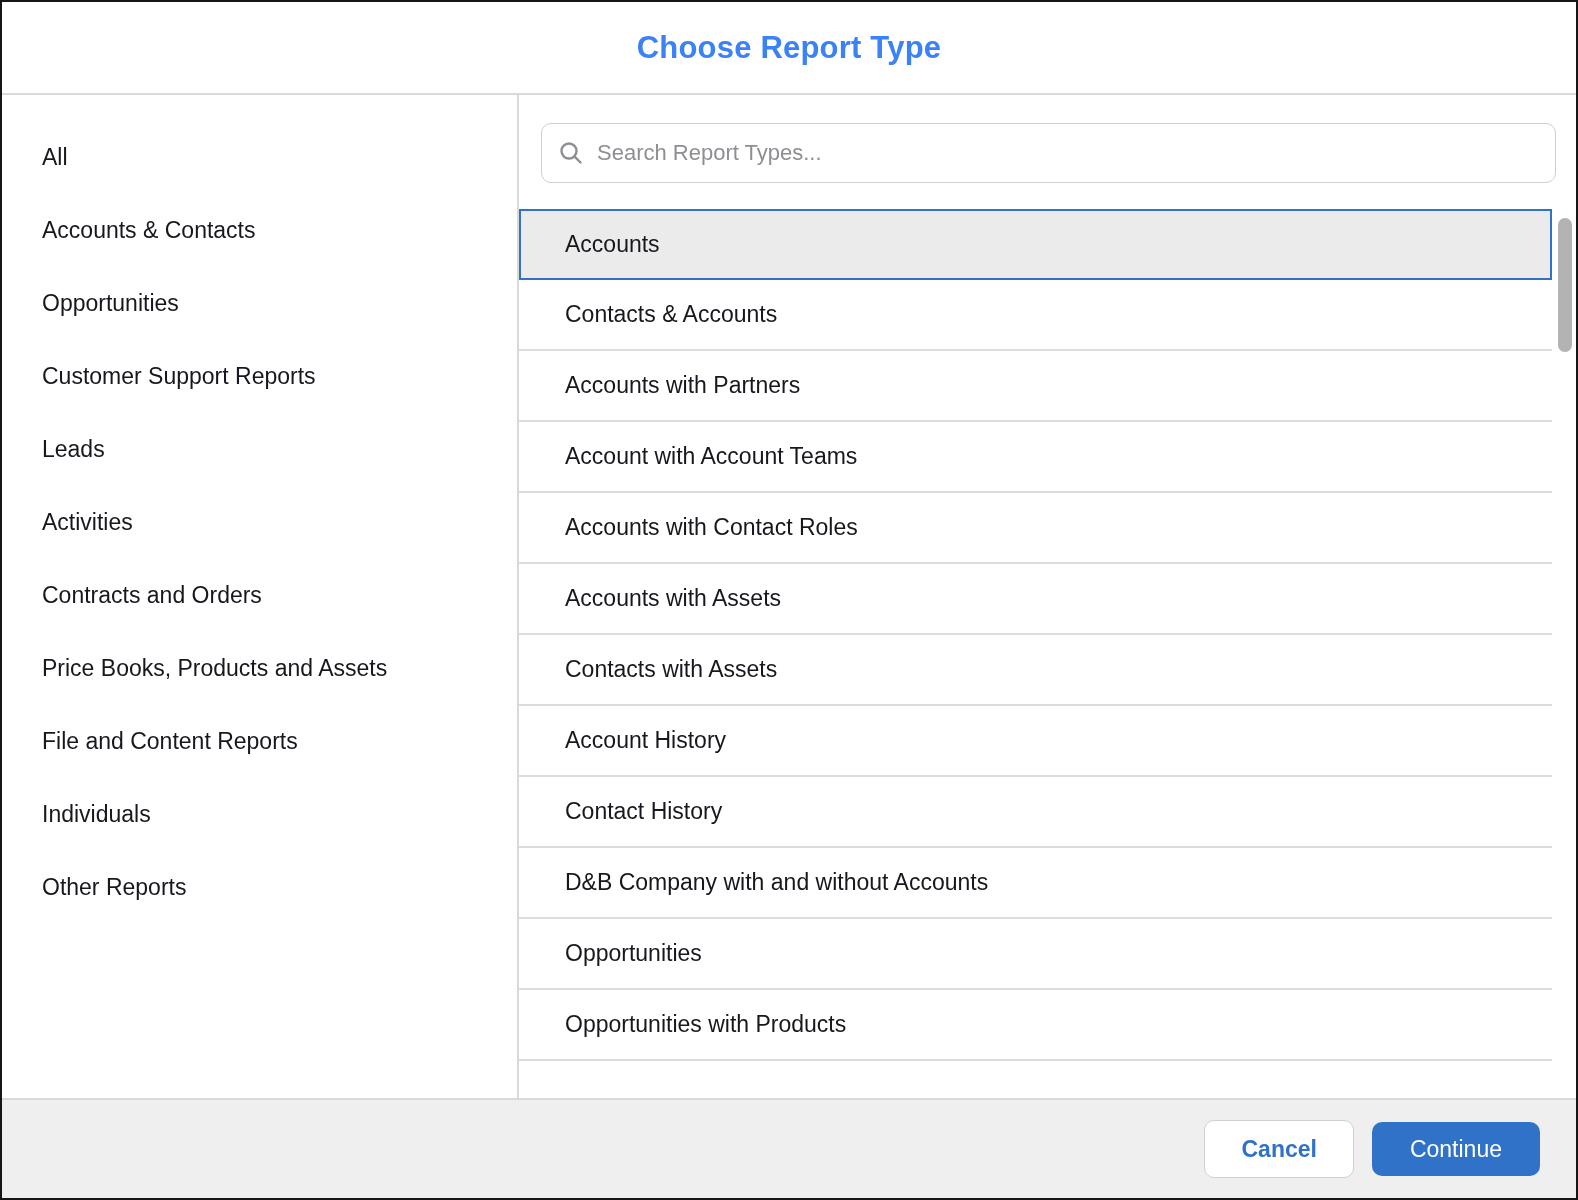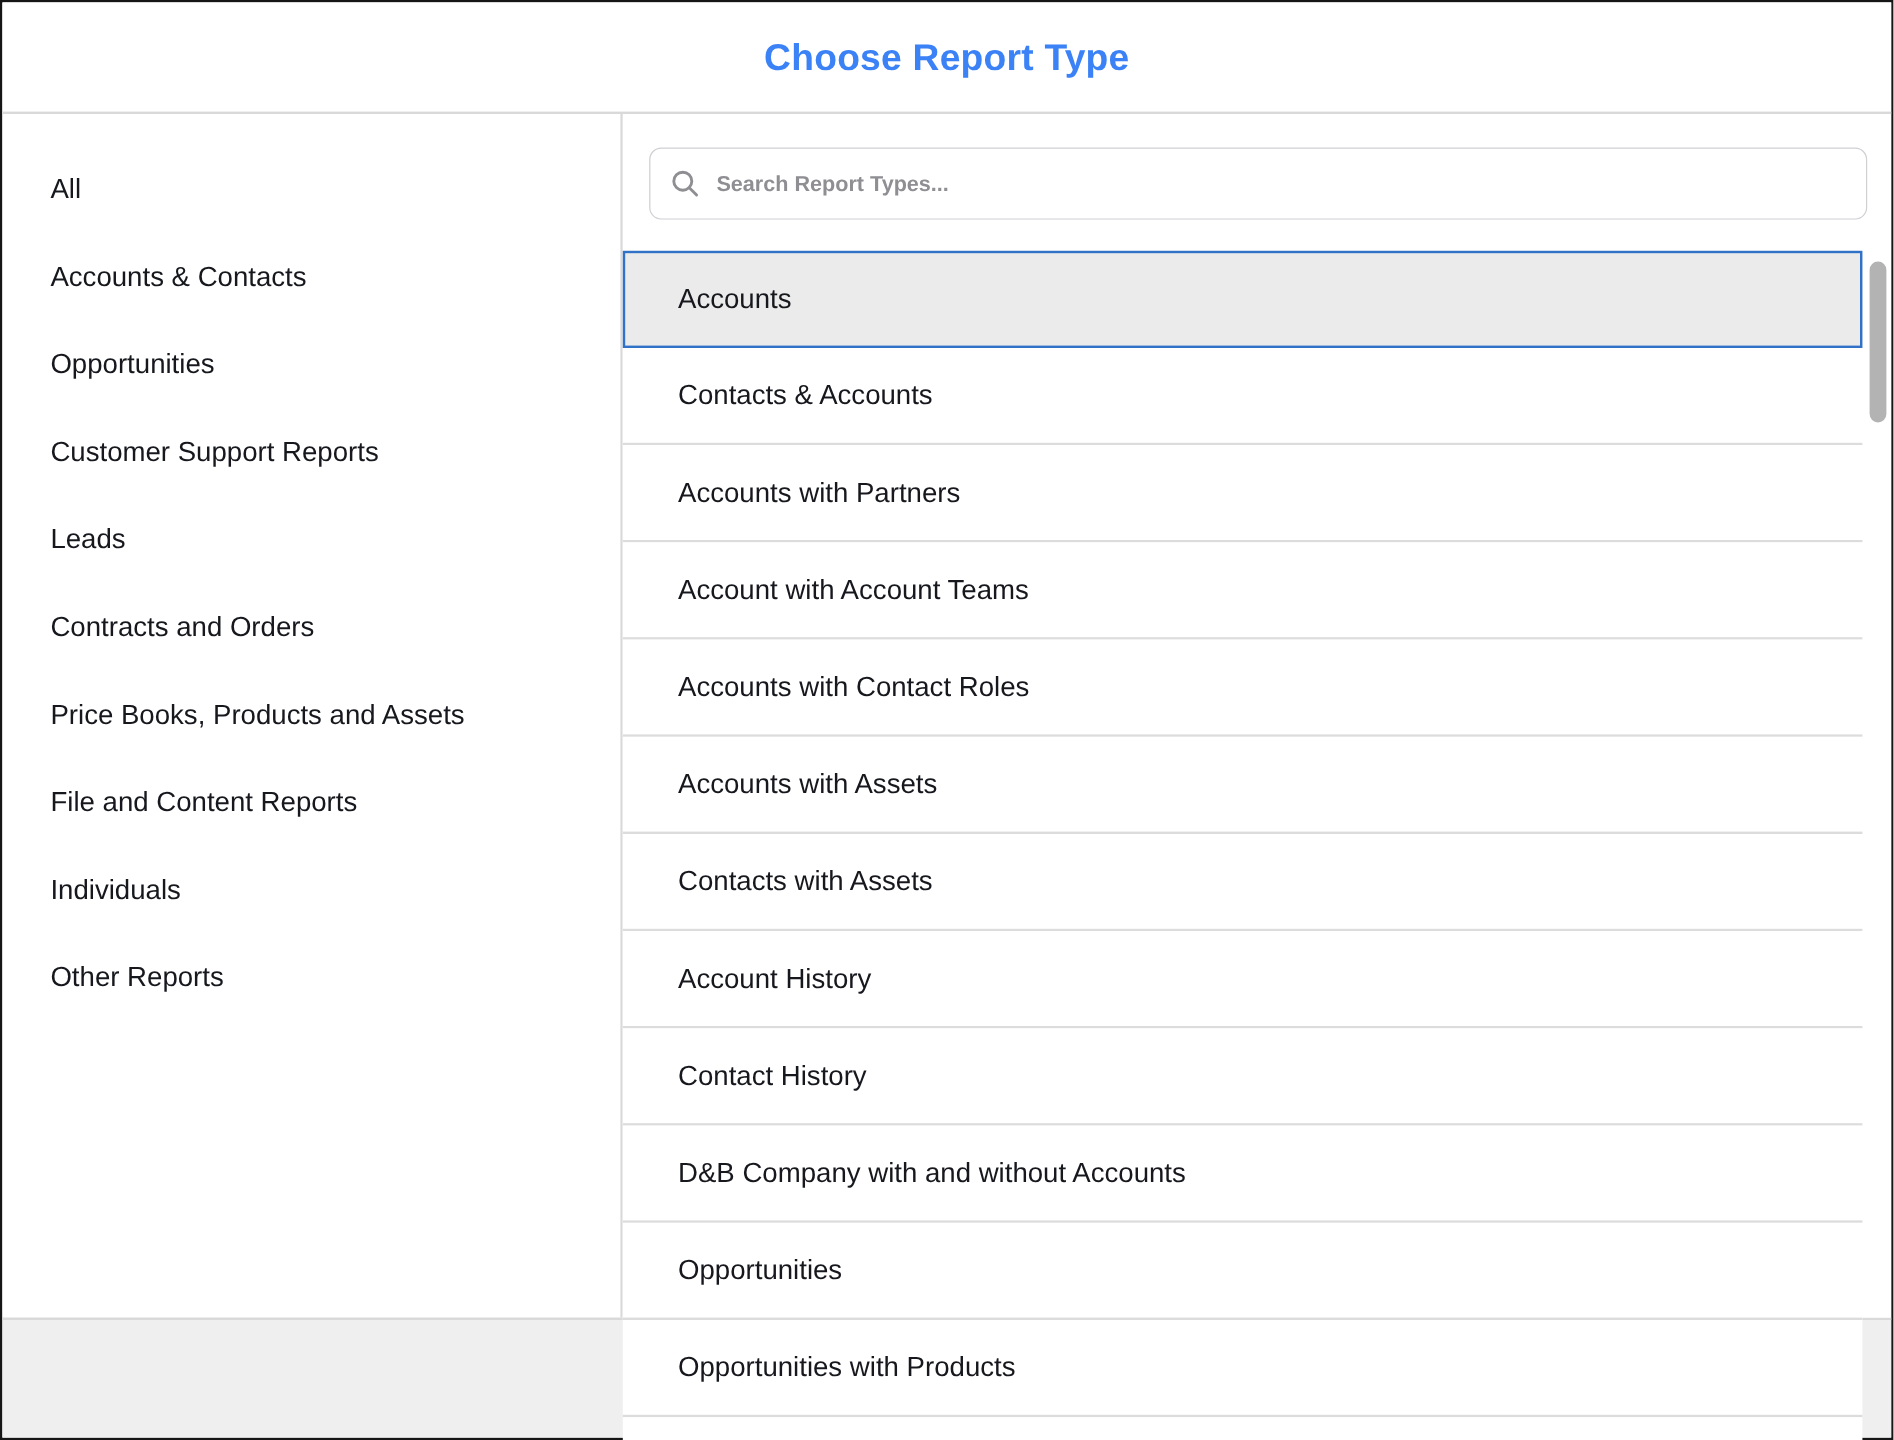--- a/index.html
+++ b/index.html
@@ -72,29 +72,28 @@
     padding: 0 16px;
     gap: 13px;
     background: #ffffff;
   }
   .search-box svg { flex: 0 0 auto; }
   .search-input {
     border: none;
     outline: none;
     flex: 1 1 auto;
     font-family: "Liberation Sans", sans-serif;
-    font-size: 18px;
+    font-size: 22px;
     color: #b91c1c;
     background: transparent;
-    font-weight: bold;
   }
   .search-input::placeholder { color: #8e8e93; opacity: 1; }
   .list { margin: 26px 24px 0 0; }
   .row {
-    height: 81px;
+    height: 71px;
     display: flex;
     align-items: center;
     padding-left: 46px;
     font-size: 23px;
     color: #16181d;
     border-bottom: 2px solid #dcdcdc;
     background: #ffffff;
     cursor: pointer;
   }
   .row.selected {
@@ -162,20 +161,21 @@
   </div>
 
   <div class="body">
 
     <div class="sidebar">
       <div class="sidebar-item">All</div>
       <div class="sidebar-item">Accounts &amp; Contacts</div>
       <div class="sidebar-item">Opportunities</div>
       <div class="sidebar-item">Customer Support Reports</div>
       <div class="sidebar-item">Leads</div>
+      <div class="sidebar-item">Activities</div>
       <div class="sidebar-item">Contracts and Orders</div>
       <div class="sidebar-item">Price Books, Products and Assets</div>
       <div class="sidebar-item">File and Content Reports</div>
       <div class="sidebar-item">Individuals</div>
       <div class="sidebar-item">Other Reports</div>
     </div>
 
     <div class="main">
 
       <div class="search-wrap">

